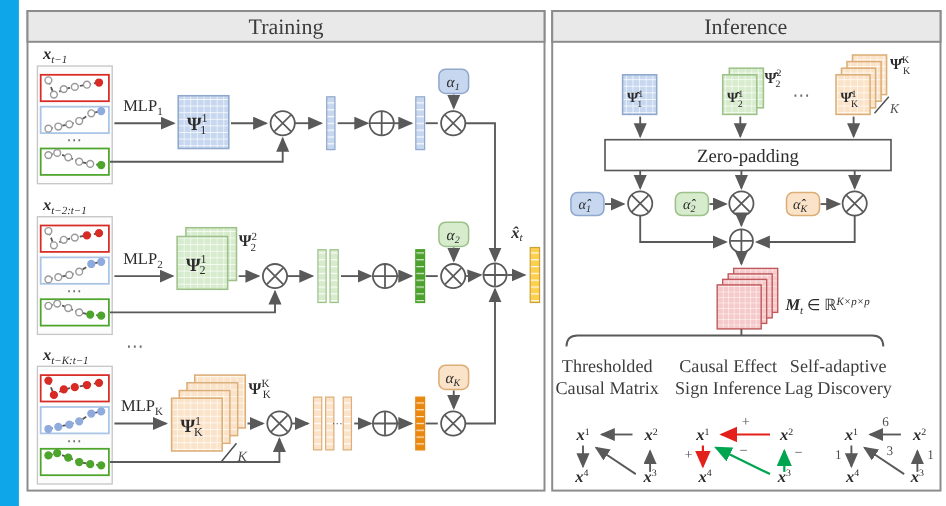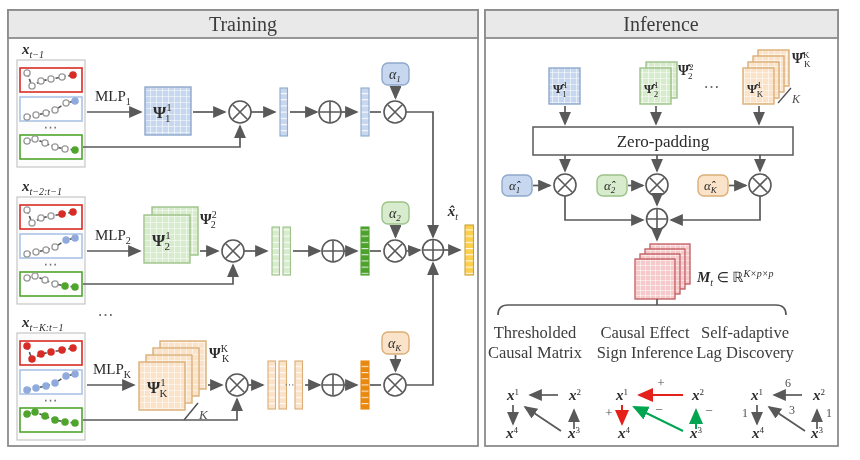--- a/index.html
+++ b/index.html
@@ -1,16 +1,16 @@
 <!DOCTYPE html>
 <html style="--panel_border: #8c8c8c; --header_bg: #e9e9e9; --line: #595959; --blue_fill: #c7d7ef; --blue_edge: #8fa8cc; --green_fill: #d7ebcd; --green_edge: #9dc289; --orange_fill: #fbe3c9; --orange_edge: #dcae77; --pink_fill: #f6c9ca; --pink_edge: #c05a5e; --bar_green: #4da12d; --bar_orange: #e8880f; --bar_yellow: #fccf4d; --bar_yellow_edge: #c9a43c; --sign_red: #e3211a; --sign_green: #00a550; --series_red: #d92b25; --series_blue: #8faadc; --series_blue_box: #aac4e6; --series_green: #4ea52c;"><head>
 <meta charset="utf-8">
 <style>
   html,body{margin:0;padding:0;background:#fff;}
-  .stage{width:684px;height:460px;background:#ec4899;position:relative;font-family:"Liberation Serif",serif;}
+  .stage{width:684px;height:460px;background:#0ea5e9;position:relative;font-family:"Liberation Serif",serif;padding-left:17px;}
   svg{display:block;}
   svg text{fill:#2b2b2b;font-family:"Liberation Serif",serif;}
   .t-title{font-size:20px;fill:#3d3d3d;}
   .panel{fill:#ffffff;stroke:var(--panel_border);stroke-width:1.8;}
   .hdr{fill:var(--header_bg);stroke:var(--panel_border);stroke-width:1.8;}
   .ln{stroke:var(--line);stroke-width:1.7;fill:none;}
   .lnR{stroke:var(--sign_red);stroke-width:2;fill:none;}
   .lnG{stroke:var(--sign_green);stroke-width:2;fill:none;}
   .op{fill:#ffffff;stroke:var(--line);stroke-width:1.6;}
   .opl{stroke:var(--line);stroke-width:1.6;stroke-linecap:round;fill:none;}

